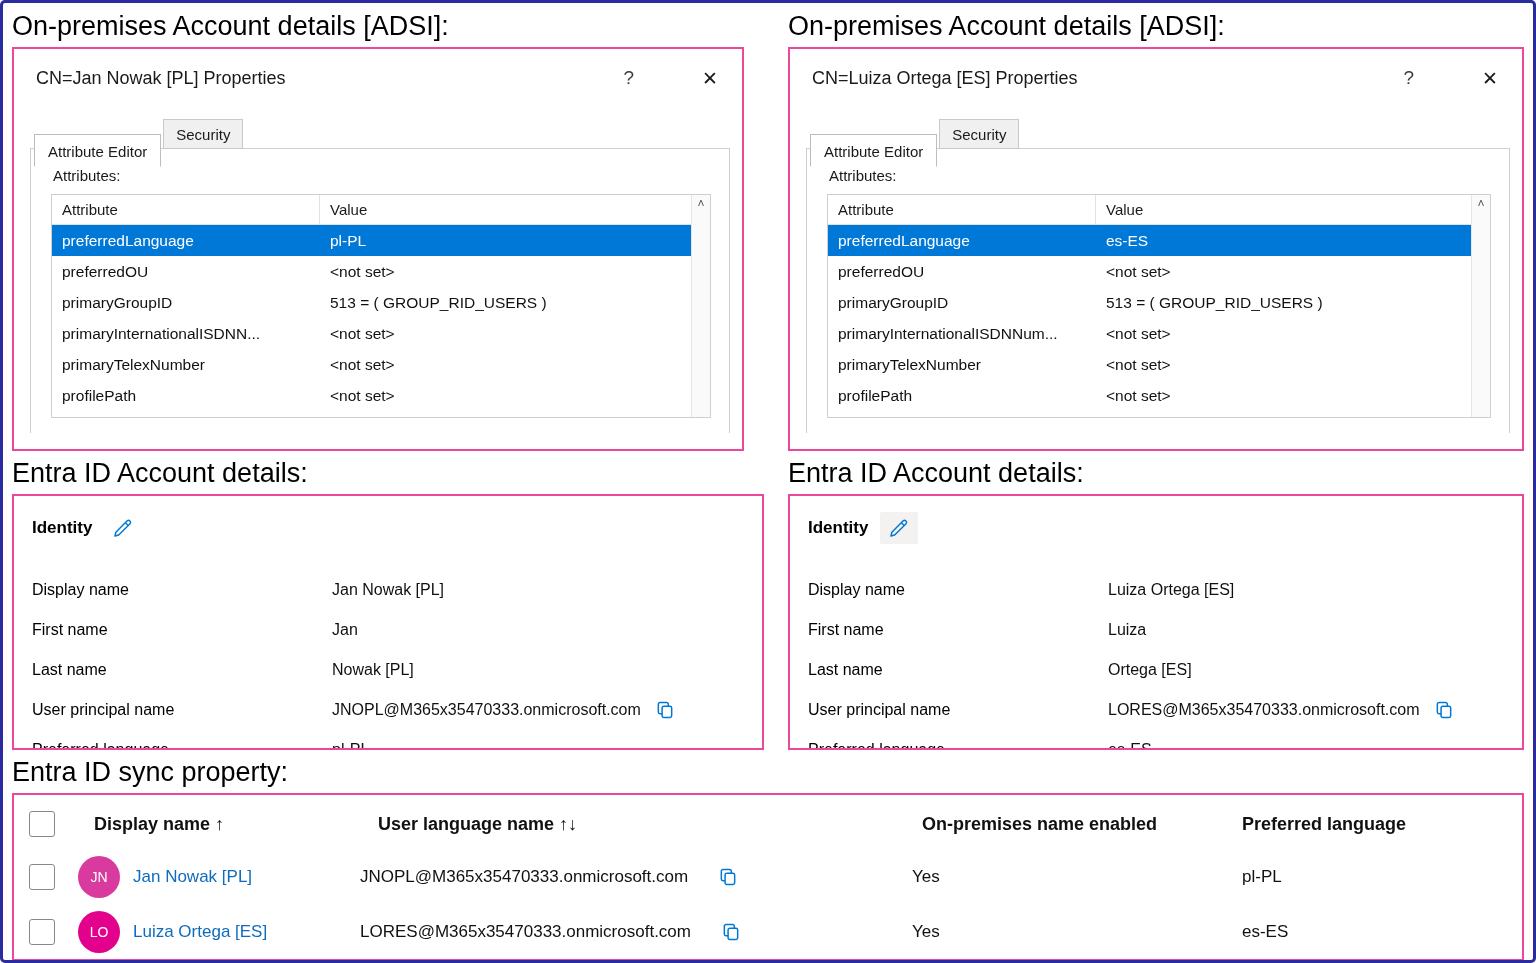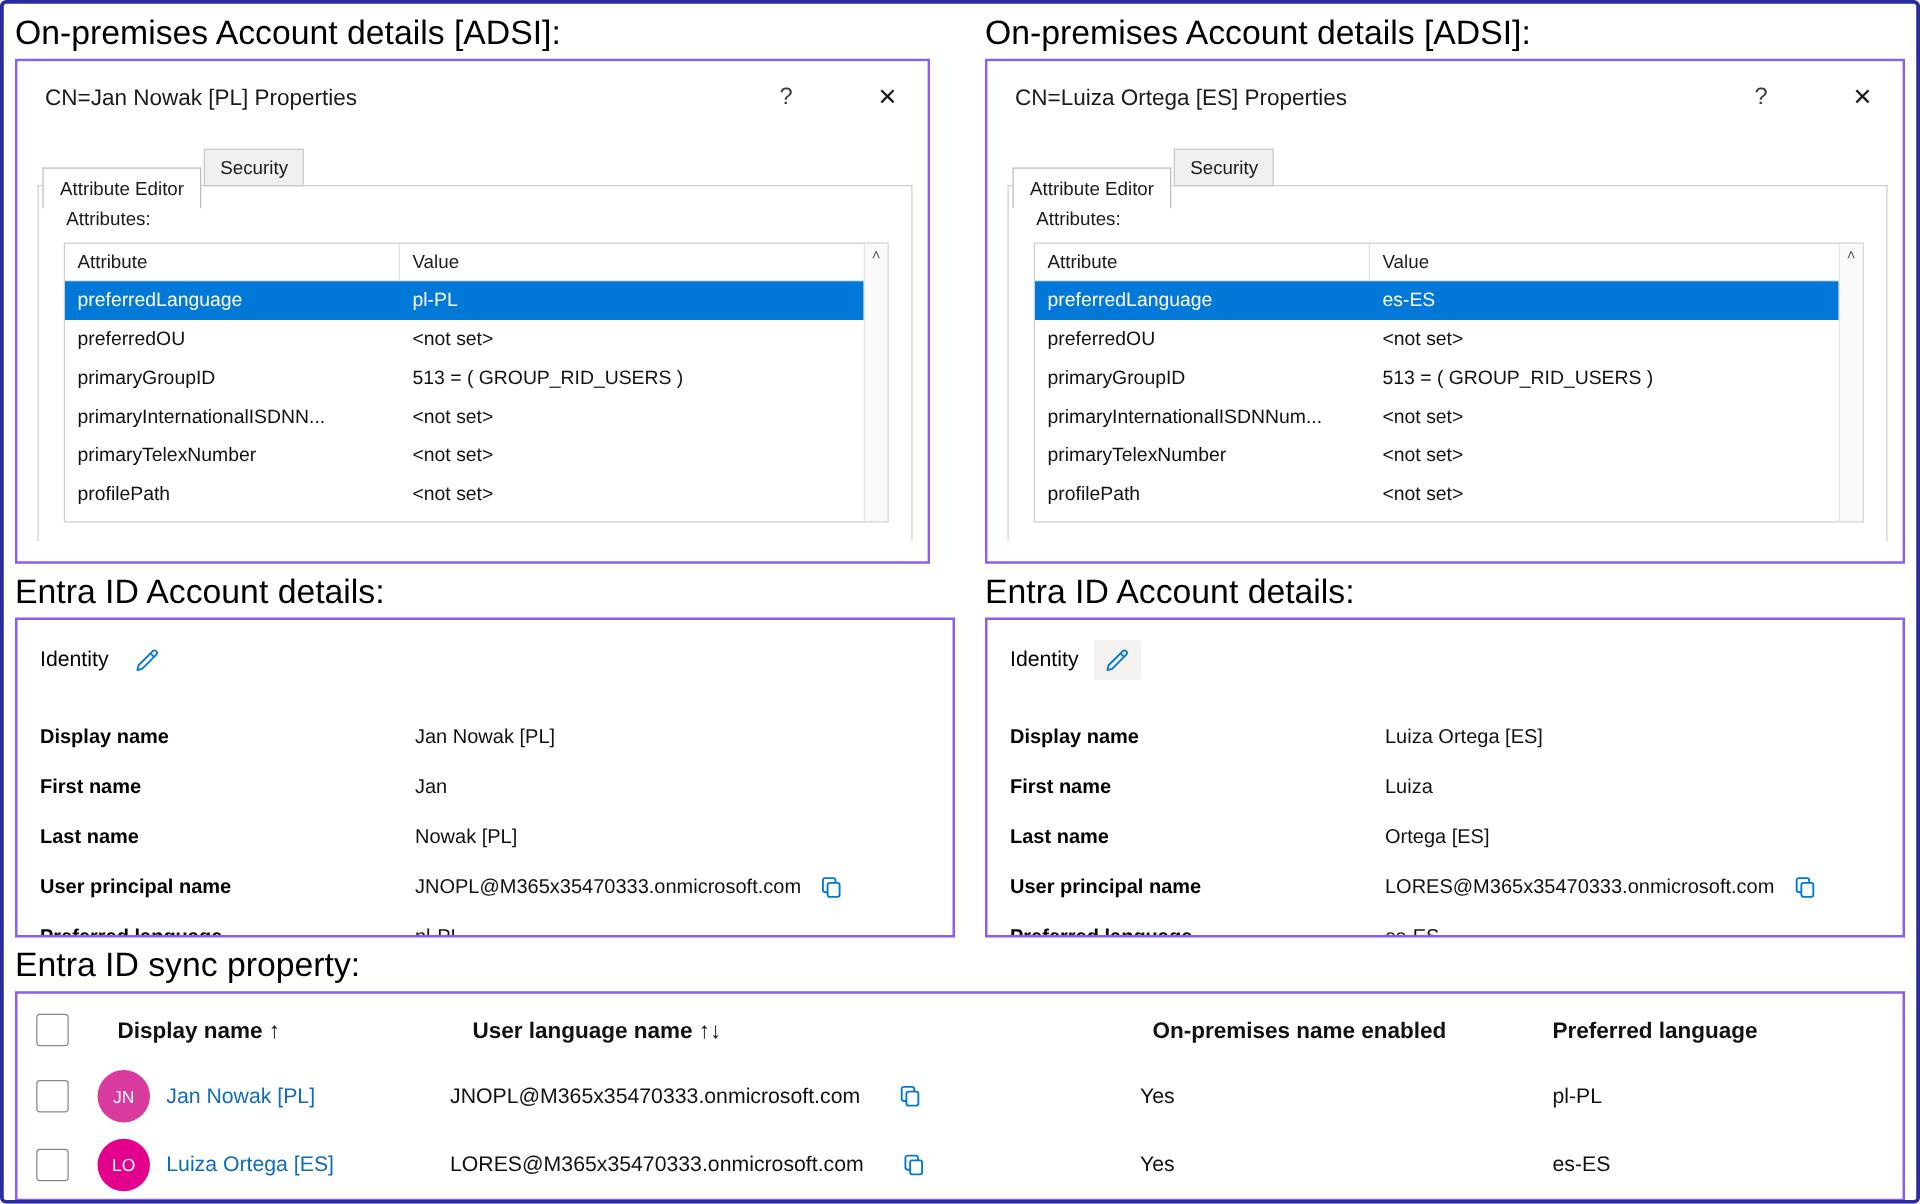--- a/index.html
+++ b/index.html
@@ -7,21 +7,21 @@
   body { font-family: "Liberation Sans", sans-serif; color:#000; }
   .page {
     width:1536px; height:963px; background:#fff; position:relative;
     border:3px solid #2b2ba0; border-radius:5px; padding:6px 9px; overflow:hidden;
   }
   .section-heading { font-size:27px; font-weight:400; line-height:33px; margin:1px 0 4px 0; color:#000; }
 
   
   .top-grid  { display:grid; grid-template-columns: 732px 1fr; column-gap:44px; }
   .mid-grid  { display:grid; grid-template-columns: 752px 1fr; column-gap:24px; margin-top:5px; }
-  .annot-box { border:2px solid #8b5cf6; background:#fff; }
+  .annot-box { border:2px solid #ec4899; background:#fff; }
 
   
   .adsi-box { height:404px; overflow:hidden; }
   .dialog { height:100%; display:flex; flex-direction:column; background:#fff; }
   .titlebar { display:flex; align-items:center; height:54px; padding:4px 24px 0 22px; }
   .dlg-title { flex:1; font-size:18px; color:#1a1a1a; }
   .dlg-help  { margin-right:68px; font-size:19px; color:#3a3a3a; cursor:default; }
   .dlg-close { font-size:19px; color:#1a1a1a; cursor:default; }
   .tabs { display:flex; align-items:flex-end; margin:12px 0 0 20px; position:relative; z-index:2; }
   .tab { font-size:15px; padding:6px 12px 5px; border:1px solid #c9c9c9; background:#f0f0f0;
@@ -41,25 +41,25 @@
   .v { flex:1; padding-left:10px; }
   .attr-row { display:flex; align-items:center; height:31px; font-size:15.5px; color:#111; }
   .attr-row.selected { background:#0078d7; color:#fff; }
   .scrollbar { position:absolute; top:0; right:0; bottom:0; width:19px;
                border-left:1px solid #e5e5e5; background:#fafafa; text-align:center; }
   .scroll-up { display:block; font-size:12px; line-height:18px; color:#555; }
 
   
   .entra-box { height:256px; padding:14px 20px 0 18px; overflow:hidden; }
   .id-head { display:flex; align-items:center; gap:12px; margin-bottom:24px; height:36px; }
-  .id-title { font-size:17px; font-weight:400; }
+  .id-title { font-size:17px; font-weight:700; }
   .pencil-wrap { display:flex; align-items:center; justify-content:center; padding:5px 8px; border-radius:2px; }
   .pencil-wrap.boxed { background:#f3f2f1; }
   .f-row { display:flex; align-items:center; height:40px; font-size:16px; }
-  .f-label { width:300px; font-weight:700; flex:none; }
+  .f-label { width:300px; font-weight:400; flex:none; }
   .f-value { color:#111; }
   .copy-btn { margin-left:14px; display:flex; align-items:center; cursor:default; }
 
   
   .sync-section { margin-top:6px; }
   .sync-box { height:168px; padding-top:4px; overflow:hidden; }
   .sync-grid { display:grid; grid-template-columns:56px 290px 548px 330px 1fr; align-items:center; }
   .sync-head { height:50px; font-weight:700; font-size:18px; color:#111; }
   .sync-head .c2 { padding-left:24px; }
   .sync-head .c3 { padding-left:18px; }

